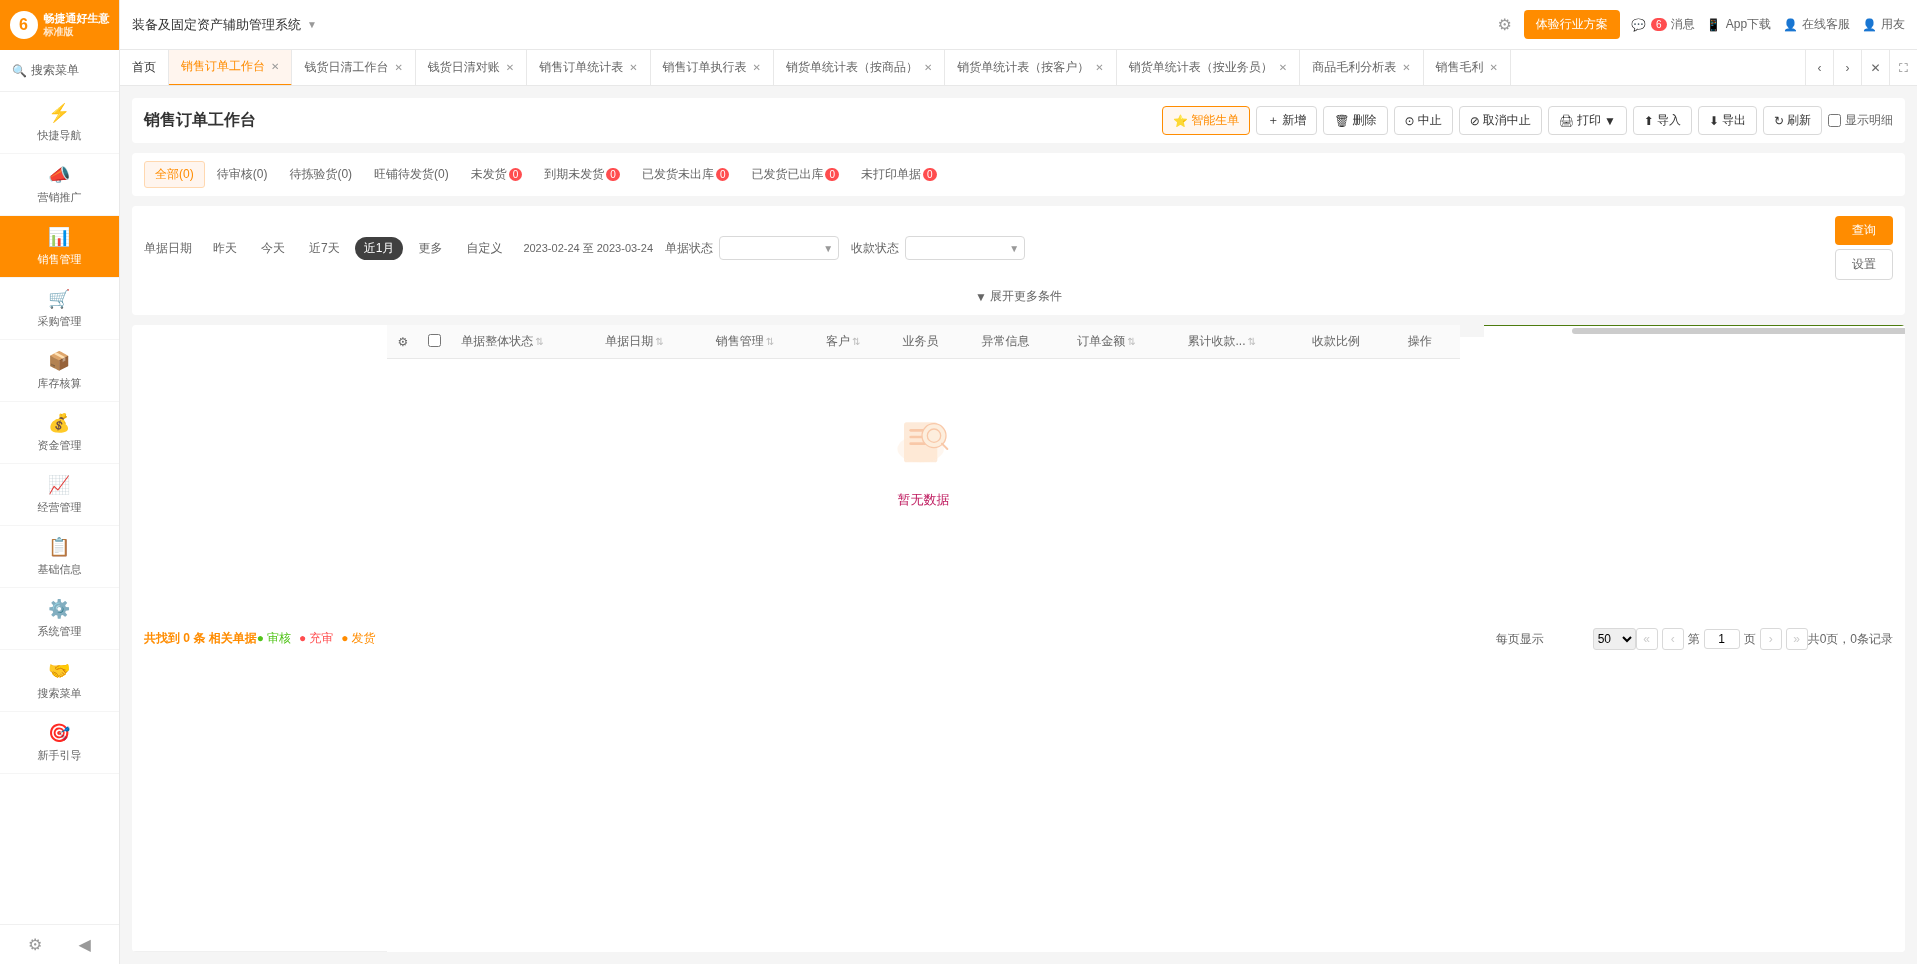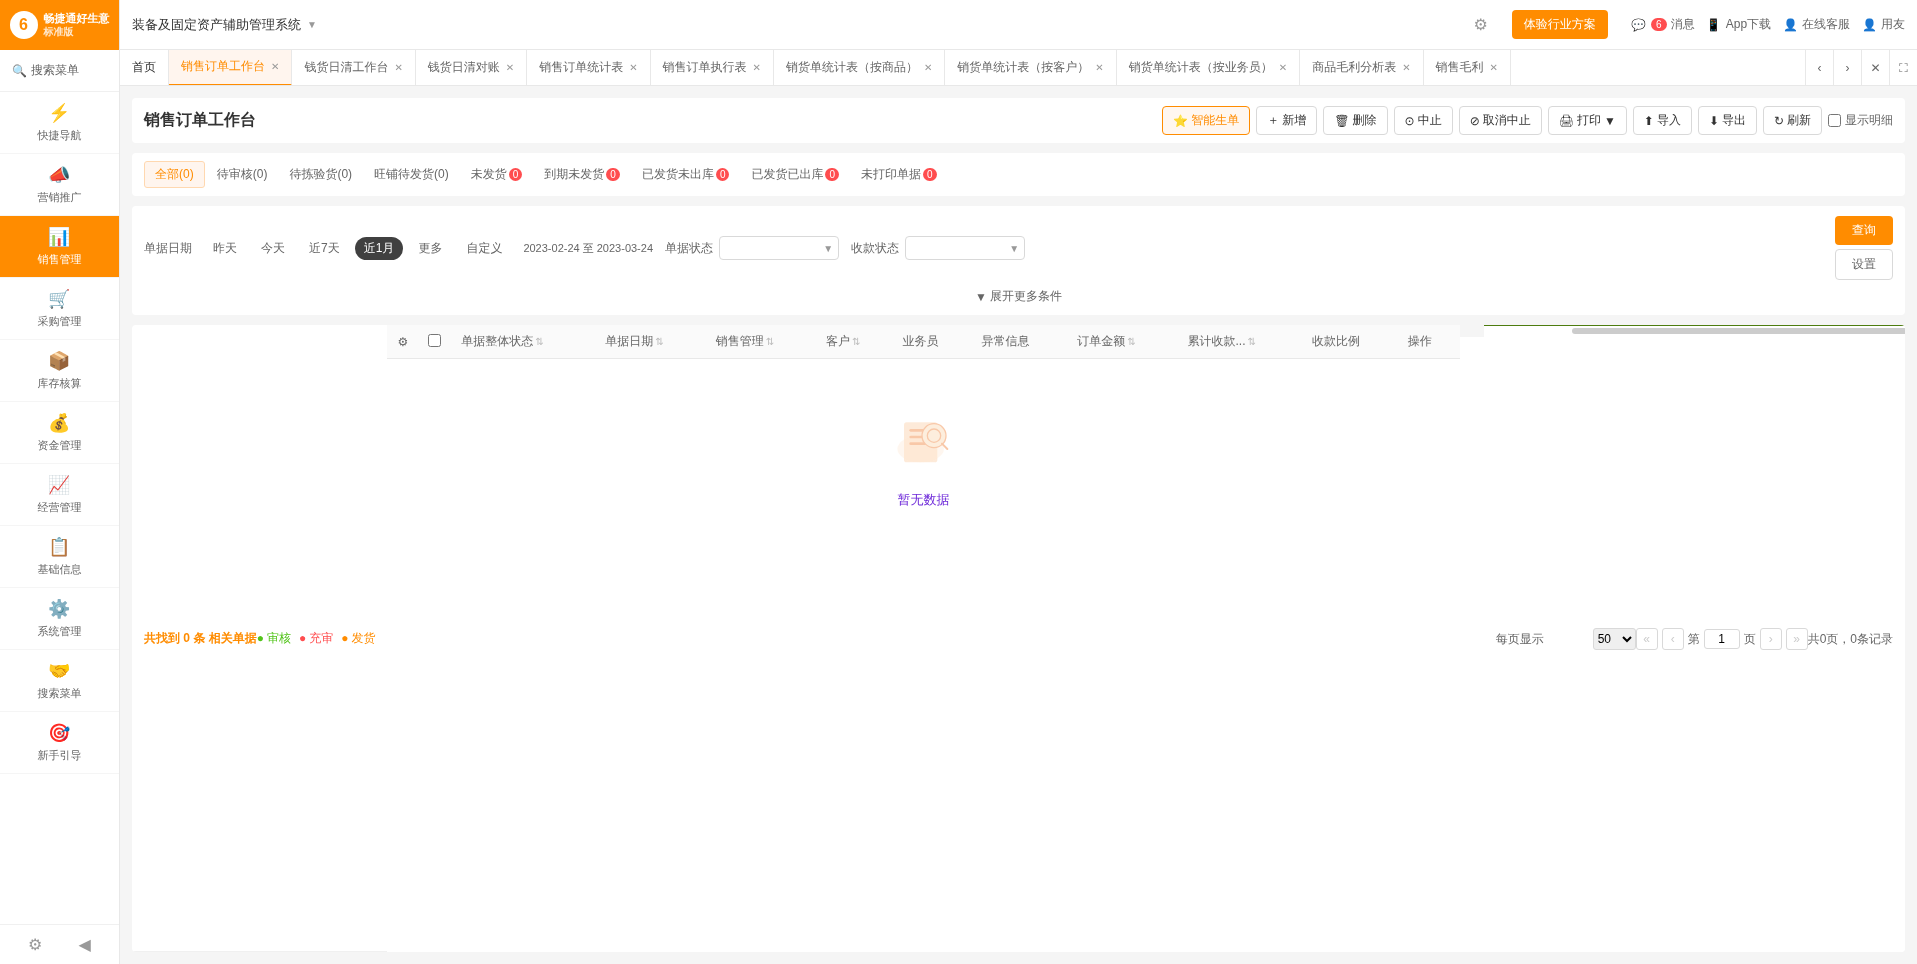--- a/index.html
+++ b/index.html
@@ -16,21 +16,21 @@
     .sidebar-item { display: flex; flex-direction: column; align-items: center; padding: 10px 4px; cursor: pointer; color: #666; font-size: 11px; gap: 4px; border-bottom: 1px solid #f5f5f5; }
     .sidebar-item.active { background: #ff8c00; color: white; }
     .sidebar-item .icon { font-size: 18px; }
     .sidebar-bottom { margin-top: auto; display: flex; align-items: center; justify-content: space-around; padding: 10px; border-top: 1px solid #f0f0f0; }
     .sidebar-bottom-btn { background: none; border: none; cursor: pointer; color: #999; font-size: 16px; }
 
     
     .main { flex: 1; display: flex; flex-direction: column; height: 964px; overflow: hidden; }
 
     
-    .top-header { height: 50px; background: white; display: flex; align-items: center; padding: 16px 12px; border-bottom: 1px solid #e8e8e8; gap: 24px; }
+    .top-header { height: 50px; background: white; display: flex; align-items: center; padding: 16px 12px; border-bottom: 1px solid #e8e8e8; gap: 12px; }
     .app-title { font-size: 13px; color: #333; flex: 1; display: flex; align-items: center; gap: 6px; }
     .app-title-dropdown { color: #999; font-size: 10px; }
     .header-gear { color: #999; font-size: 16px; cursor: pointer; }
     .experience-btn { background: #ff8c00; color: white; border: none; border-radius: 4px; padding: 6px 12px; font-size: 12px; cursor: pointer; white-space: nowrap; }
     .header-right { display: flex; align-items: center; gap: 12px; color: #666; font-size: 12px; }
     .header-right-item { display: flex; align-items: center; gap: 4px; cursor: pointer; }
     .badge { background: #ff4d4f; color: white; border-radius: 10px; padding: 1px 5px; font-size: 10px; min-width: 16px; text-align: center; }
 
     
     .tab-bar { height: 36px; background: white; display: flex; align-items: center; border-bottom: 1px solid #e8e8e8; overflow: hidden; flex-shrink: 0; }
@@ -86,21 +86,21 @@
     .table-action-btn.ship { color: #ff8c00; }
     
     .table-wrap { flex: 1; overflow: auto; }
     table { width: 100%; border-collapse: collapse; font-size: 12px; }
     thead th { background: #fafafa; border-bottom: 1px solid #e8e8e8; padding: 8px 10px; text-align: left; color: #666; white-space: nowrap; font-weight: normal; position: sticky; top: 0; z-index: 1; }
     thead th .sort-icon { color: #bbb; font-size: 10px; margin-left: 2px; }
     .th-checkbox { width: 30px; }
     .th-gear { width: 30px; text-align: center; }
 
     
-    .empty-state { flex: 1; display: flex; flex-direction: column; align-items: center; justify-content: center; color: #6d28d9; font-size: 13px; gap: 12px; padding: 40px; }
+    .empty-state { flex: 1; display: flex; flex-direction: column; align-items: center; justify-content: center; color: #be185d; font-size: 13px; gap: 12px; padding: 40px; }
     .empty-icon { width: 80px; height: 80px; opacity: 0.6; }
 
     
     .pagination { display: flex; align-items: center; justify-content: space-between; padding: 10px 12px; border-top: 1px solid #4d7c0f; background: white; }
     .page-size { display: flex; align-items: center; gap: 6px; font-size: 12px; color: #666; }
     .page-size select { border: 1px solid #d9d9d9; border-radius: 3px; padding: 2px 0; font-size: 12px; margin-left: 43px; }
     .page-nav { display: flex; align-items: center; gap: 4px; font-size: 12px; color: #666; }
     .page-nav-btn { width: 22px; height: 22px; display: flex; align-items: center; justify-content: center; border: 1px solid #d9d9d9; border-radius: 3px; cursor: pointer; background: white; color: #666; }
     .page-nav-btn.disabled { color: #ccc; cursor: not-allowed; }
     .page-input { width: 36px; border: 1px solid #d9d9d9; border-radius: 3px; padding: 2px 4px; font-size: 12px; text-align: center; }

